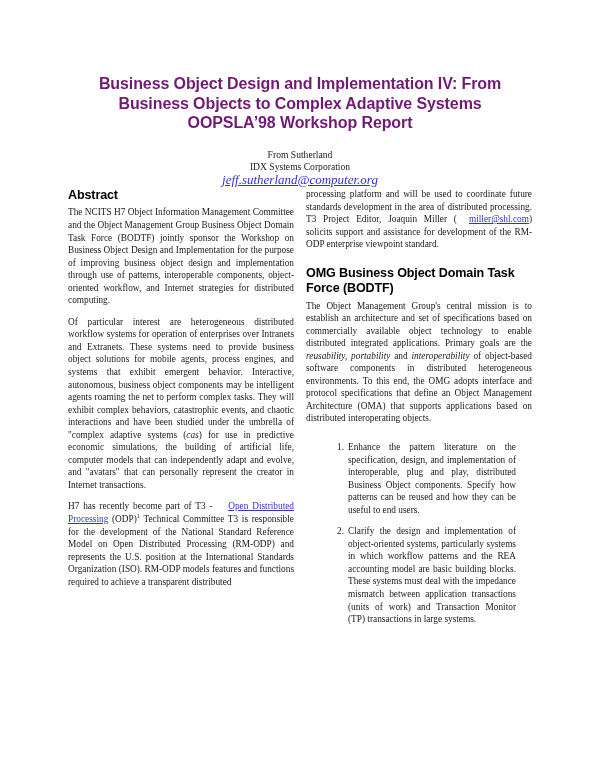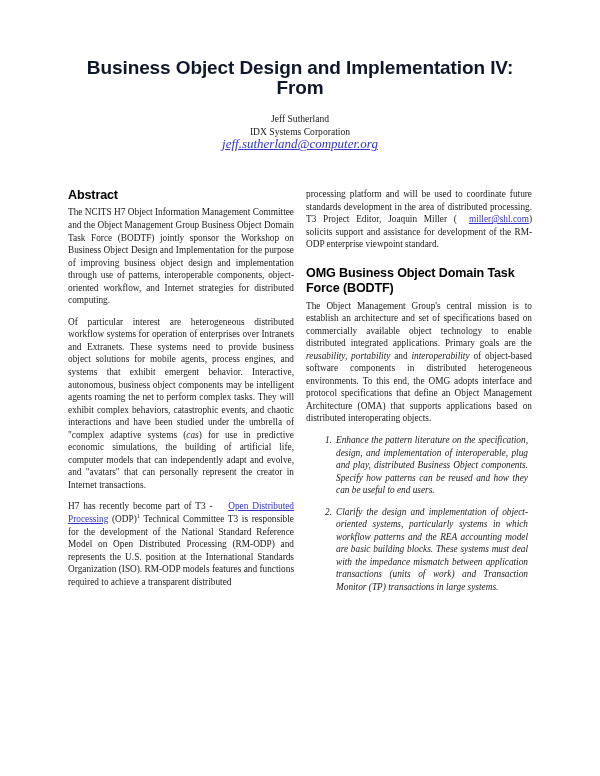--- a/index.html
+++ b/index.html
@@ -27,25 +27,25 @@
   .header {
     position: absolute;
     left: 68px;
     top: 58px;
     width: 464px;
     text-align: center;
   }
   .doc-title {
     font-family: "Liberation Sans", "DejaVu Sans", sans-serif;
     font-weight: bold;
-    font-size: 19px;
+    font-size: 16px;
     line-height: 19.5px;
-    color: #0f172a;
+    color: #701a75;
     letter-spacing: -0.1px;
-    margin: 0;
+    margin: 16px;
   }
   .doc-title .tline { display: block; }
   .author-block {
     margin-top: 16px;
     font-size: 9.6px;
     line-height: 12.6px;
     color: #1a1a1a;
   }
   .author-name, .author-org { display: block; }
   .author-email {
@@ -102,25 +102,24 @@
   }
   .em { font-style: italic; }
   sup.fn {
     font-size: 6.4px;
     vertical-align: super;
     line-height: 0;
   }
 
   
   ol.goals {
-    margin: 4px;
+    margin: 16px;
     padding: 0 0 0 26px;
     list-style: none;
     counter-reset: goalitem;
-    font-style: italic;
   }
   ol.goals > li {
     counter-increment: goalitem;
     position: relative;
     font-size: 9.3px;
     line-height: 12.55px;
     text-align: justify;
     margin-bottom: 9px;
     color: #1a1a1a;
   }
@@ -137,23 +136,25 @@
   }
 </style>
 </head>
 <body>
 
 <div class="page">
 
   <div class="header">
     <h1 class="doc-title">
       <span class="tline">Business Object Design and Implementation IV: From</span>
+      <span class="tline">Business Objects to Complex Adaptive Systems</span>
+      <span class="tline">OOPSLA’98 Workshop Report</span>
     </h1>
     <div class="author-block">
-      <span class="author-name">Jeff Sutherland</span>
+      <span class="author-name">From Sutherland</span>
       <span class="author-org">IDX Systems Corporation</span>
       <a class="author-email" href="#">jeff.sutherland@computer.org</a>
     </div>
   </div>
 
   <div class="columns">
 
     <div class="col">
 
       <h2 class="section-heading">Abstract</h2>

